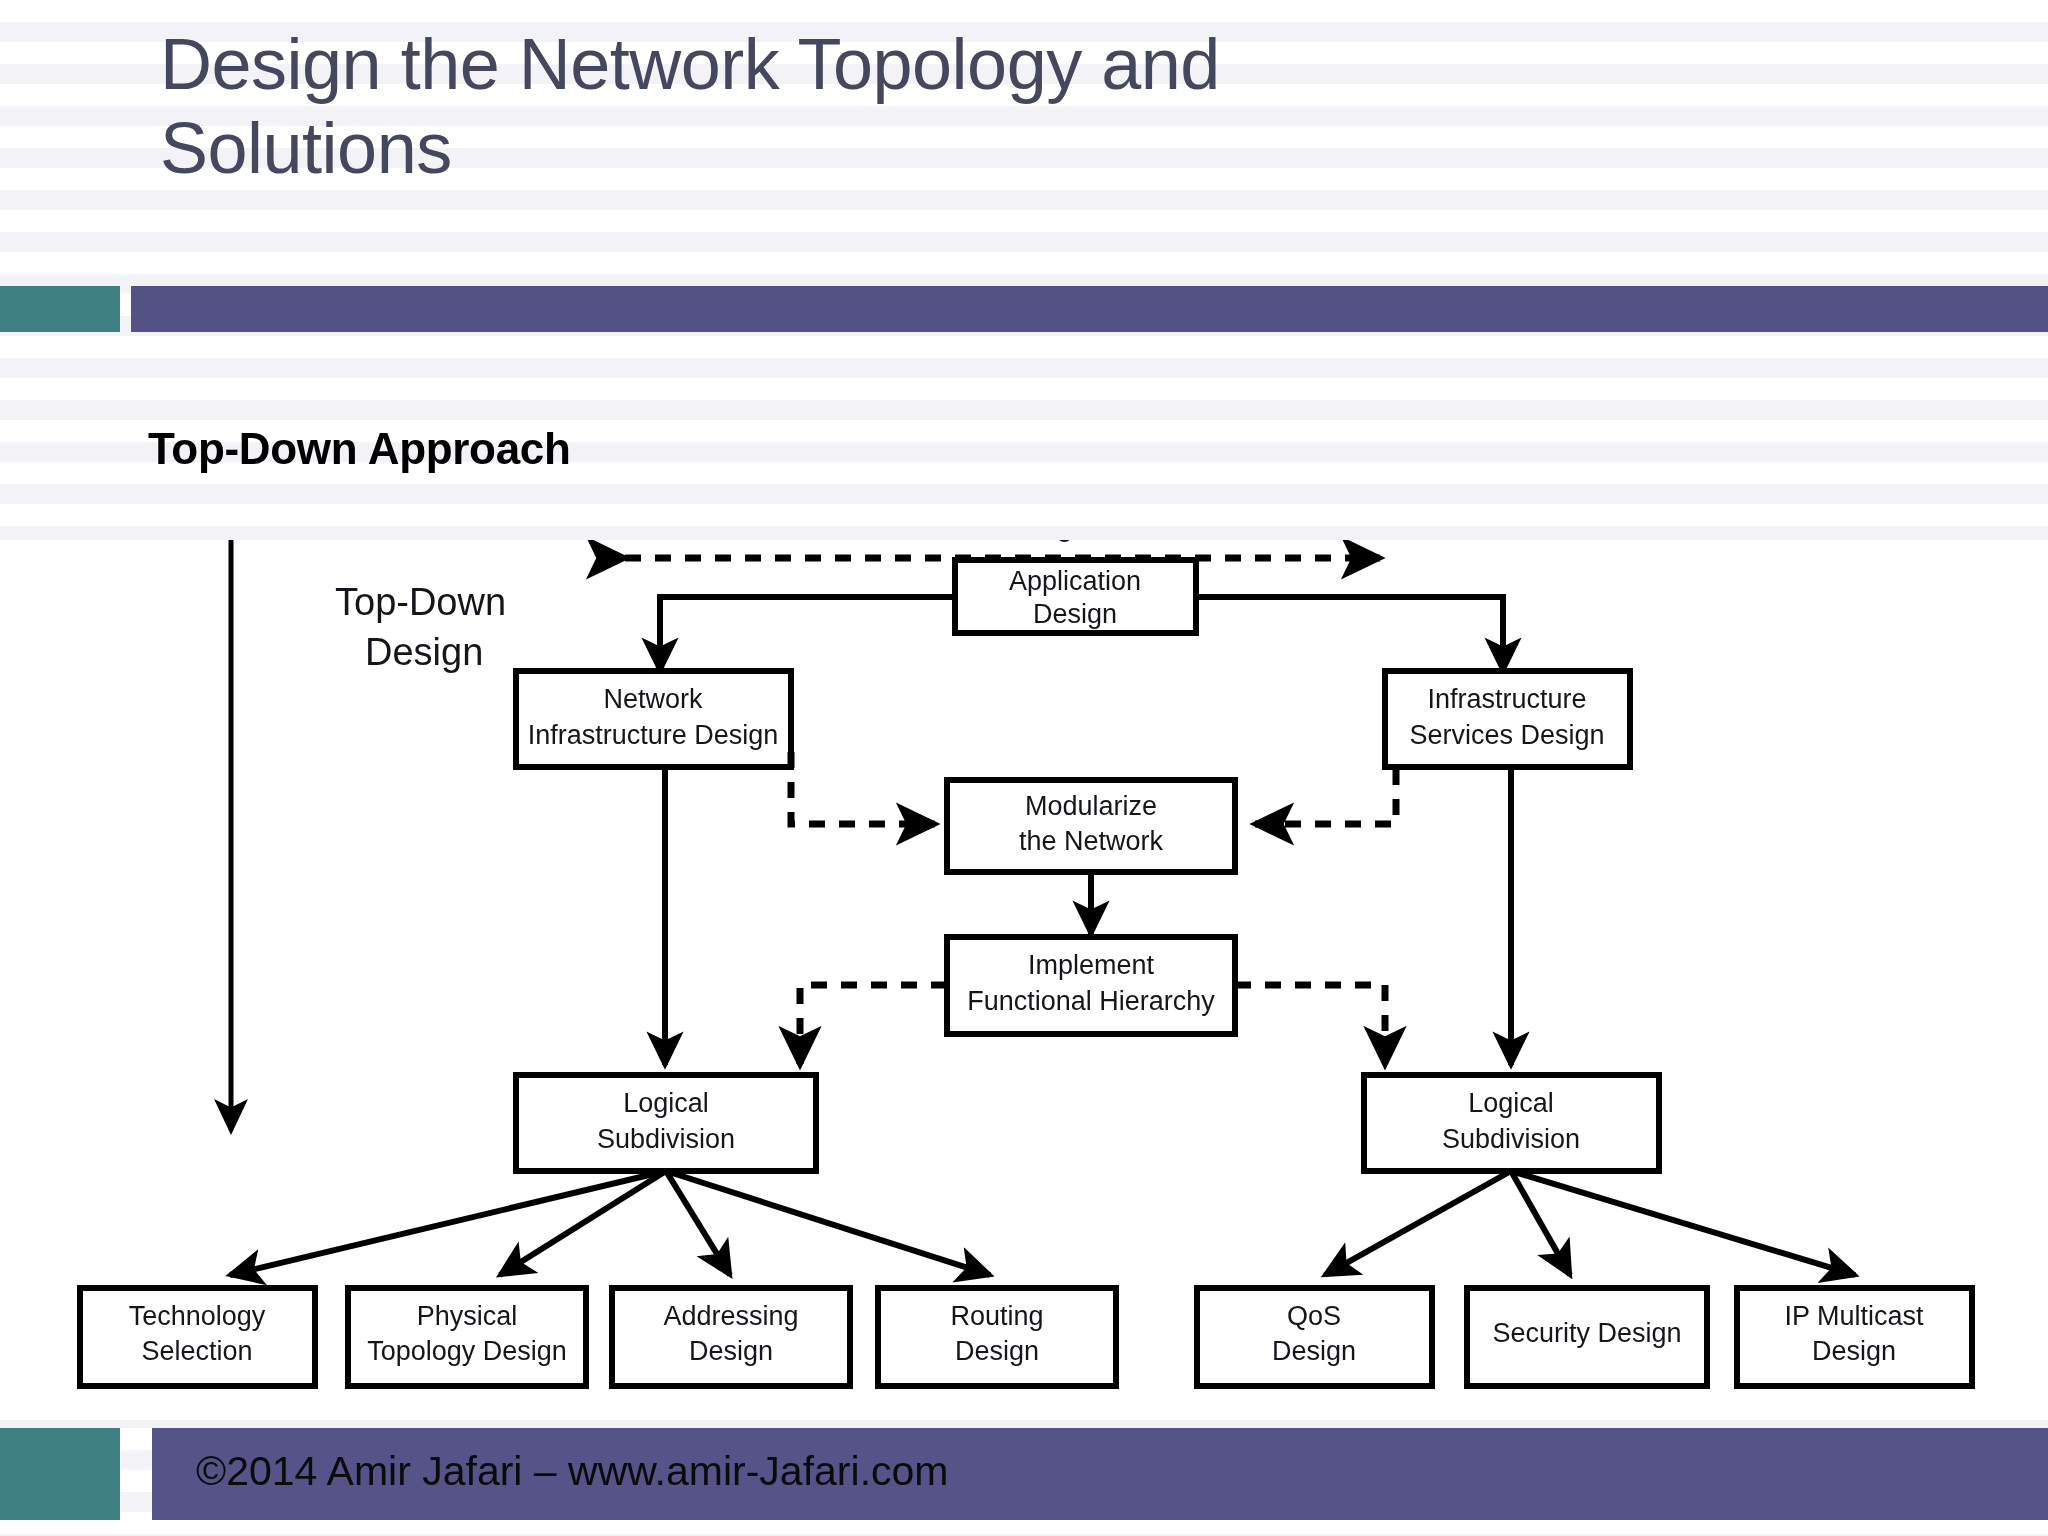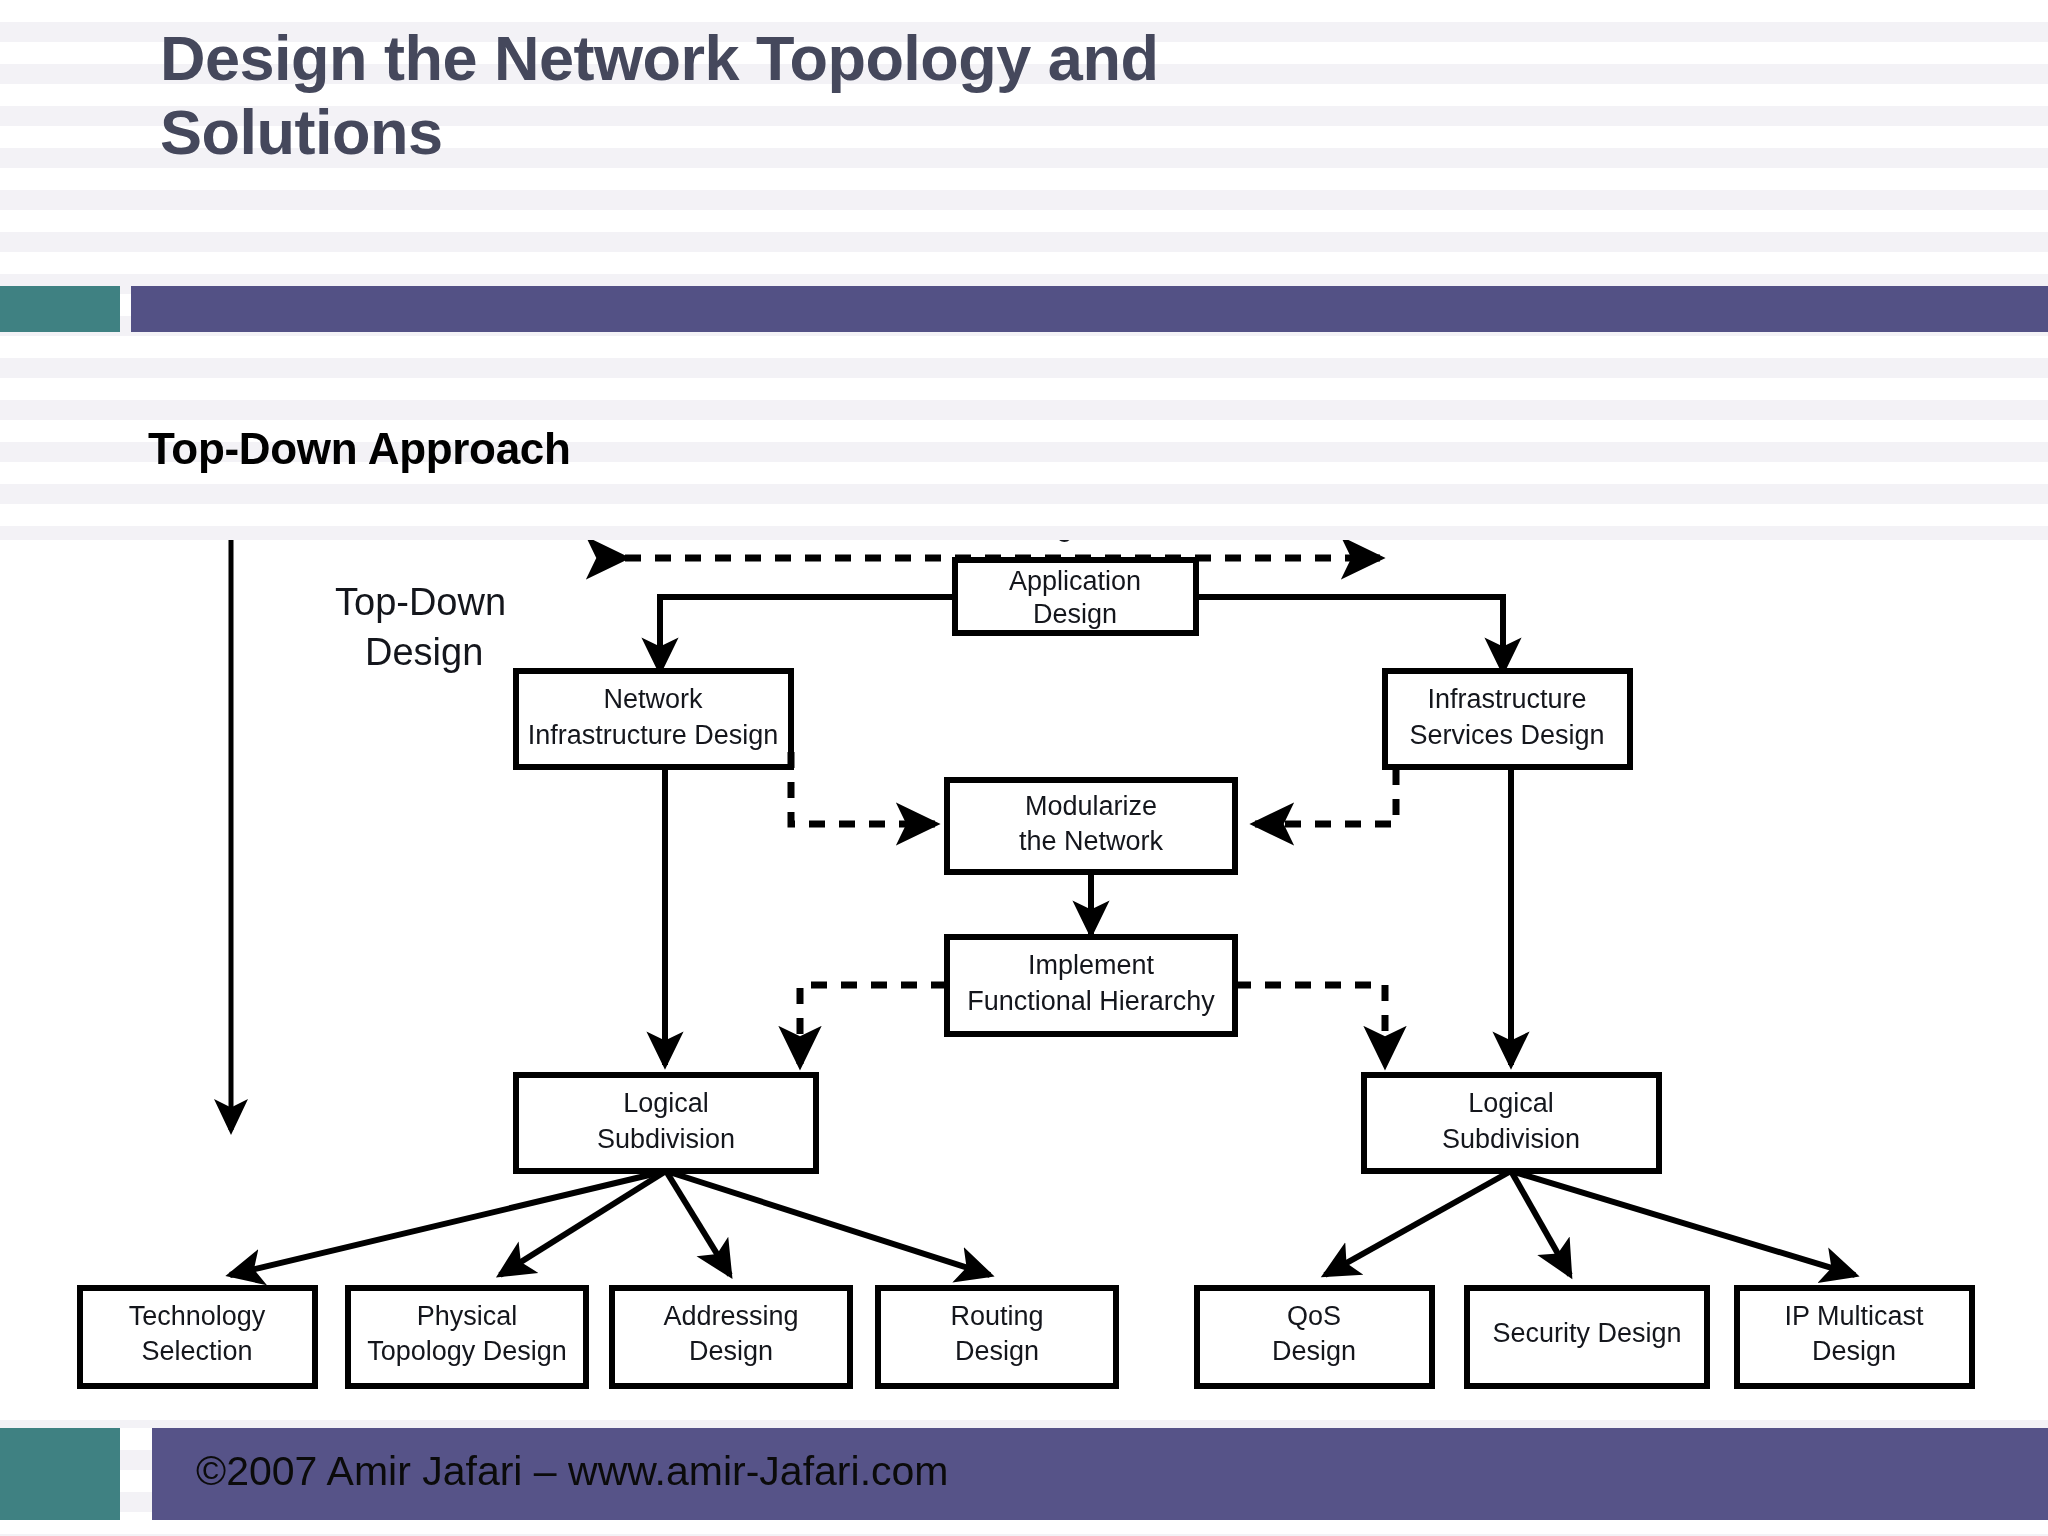--- a/index.html
+++ b/index.html
@@ -29,23 +29,23 @@
     );
   }
   
   #title-block {
     position: absolute;
     left: 160px;
     top: 22px;
     width: 1820px;
   }
   #slide-title {
-    font-size: 63px;
+    font-size: 72px;
     line-height: 1.17;
-    font-weight: 700;
+    font-weight: 400;
     color: #45485c;
     letter-spacing: -0.5px;
     white-space: pre-line;
   }
   
   .bar-teal-top {
     position: absolute;
     left: 0;
     top: 286px;
     width: 120px;
@@ -309,15 +309,15 @@
       <g>
         <rect class="nbox" x="1737" y="748" width="235" height="98"></rect>
         <text class="node-label" x="1854" y="785" text-anchor="middle">IP Multicast</text>
         <text class="node-label" x="1854" y="820" text-anchor="middle">Design</text>
       </g>
     </svg>
   </div>
 
   <div class="bar-teal-bottom"></div>
   <div class="bar-purple-bottom"></div>
-  <div id="footer-text">©2007 Amir Jafari – www.amir-Jafari.com</div>
+  <div id="footer-text">©2014 Amir Jafari – www.amir-Jafari.com</div>
 
 </div>
 
 </body></html>

